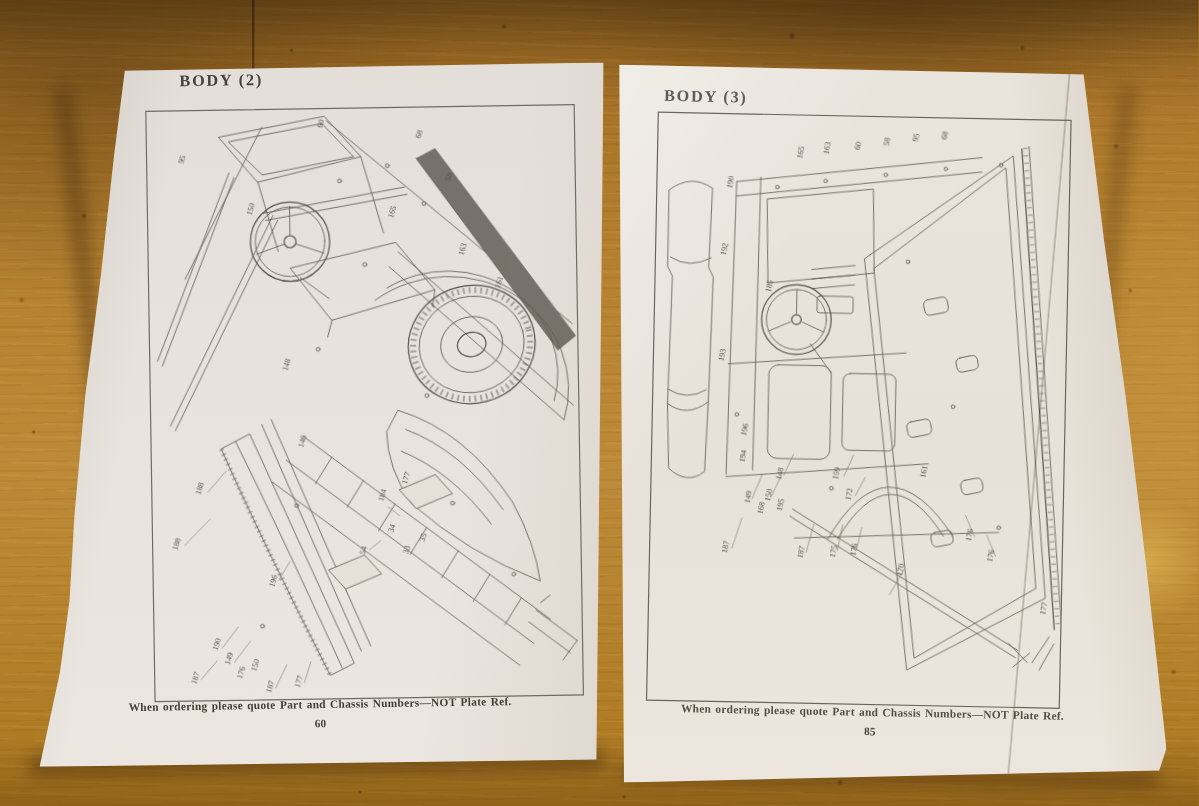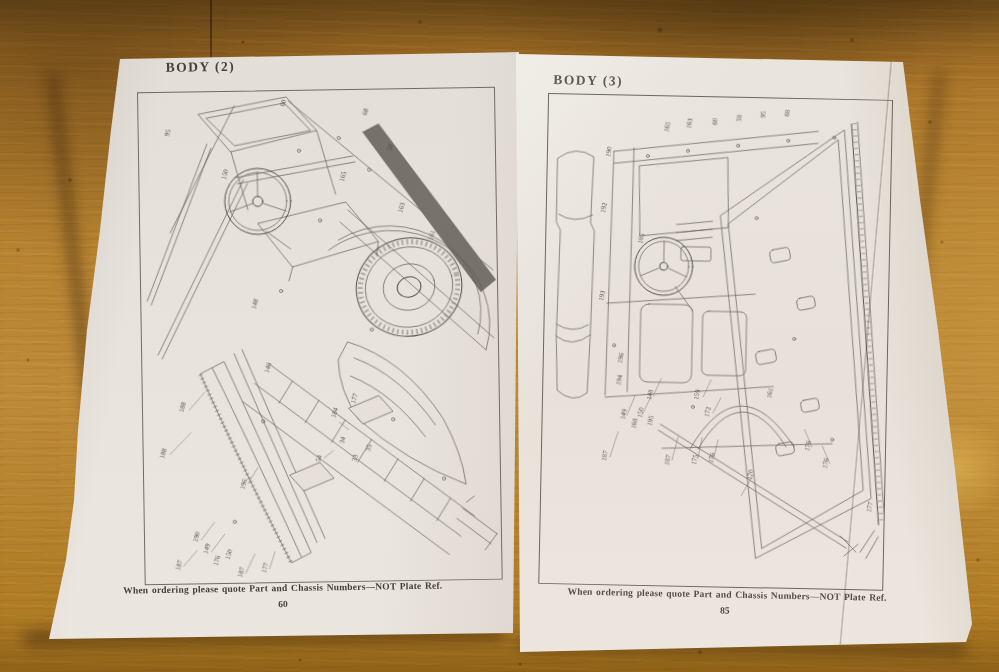--- a/index.html
+++ b/index.html
@@ -43,21 +43,21 @@
 
   
   .shadow{position:absolute;background:rgba(62,38,12,.5);filter:blur(7px);}
   .sh-l-bottom{left:24px;top:628px;width:480px;height:16px;transform:rotate(-.6deg);}
   .sh-l-left{left:78px;top:70px;width:12px;height:560px;transform:rotate(-6.5deg);}
   .sh-r-bottom{left:518px;top:640px;width:448px;height:13px;transform:rotate(.8deg);}
   .sh-r-right{left:904px;top:70px;width:12px;height:570px;transform:rotate(6deg);opacity:.75;}
 
   
   .page{position:absolute;}
-  .page-left{left:44px;top:46px;width:482px;height:600px;
+  .page-left{left:28px;top:46px;width:482px;height:600px;
     background:
       linear-gradient(100deg, rgba(138,124,104,.2), rgba(0,0,0,0) 22%, rgba(0,0,0,0) 72%, rgba(148,130,105,.14)),
       linear-gradient(180deg,#e3ded8 0%,#e7e2dc 40%,#ebe6e0 100%);
     clip-path:polygon(76px 13px,475px 6px,469px 587px,5px 593px,22px 514px,30px 454px,34px 384px,43px 284px,56px 184px,67px 84px);}
   .page-right{left:512px;top:44px;width:470px;height:612px;
     background:
       linear-gradient(262deg, rgba(150,134,108,.26), rgba(0,0,0,0) 26%),
       linear-gradient(120deg, rgba(255,255,255,.35), rgba(0,0,0,0) 30%),
       linear-gradient(180deg,#e9e4dc 0%,#e7e1d9 55%,#ece6de 100%);
     clip-path:polygon(4px 10px,391px 18px,408px 156px,426px 286px,443px 426px,453px 516px,460px 580px,454px 598px,8px 608px);}

